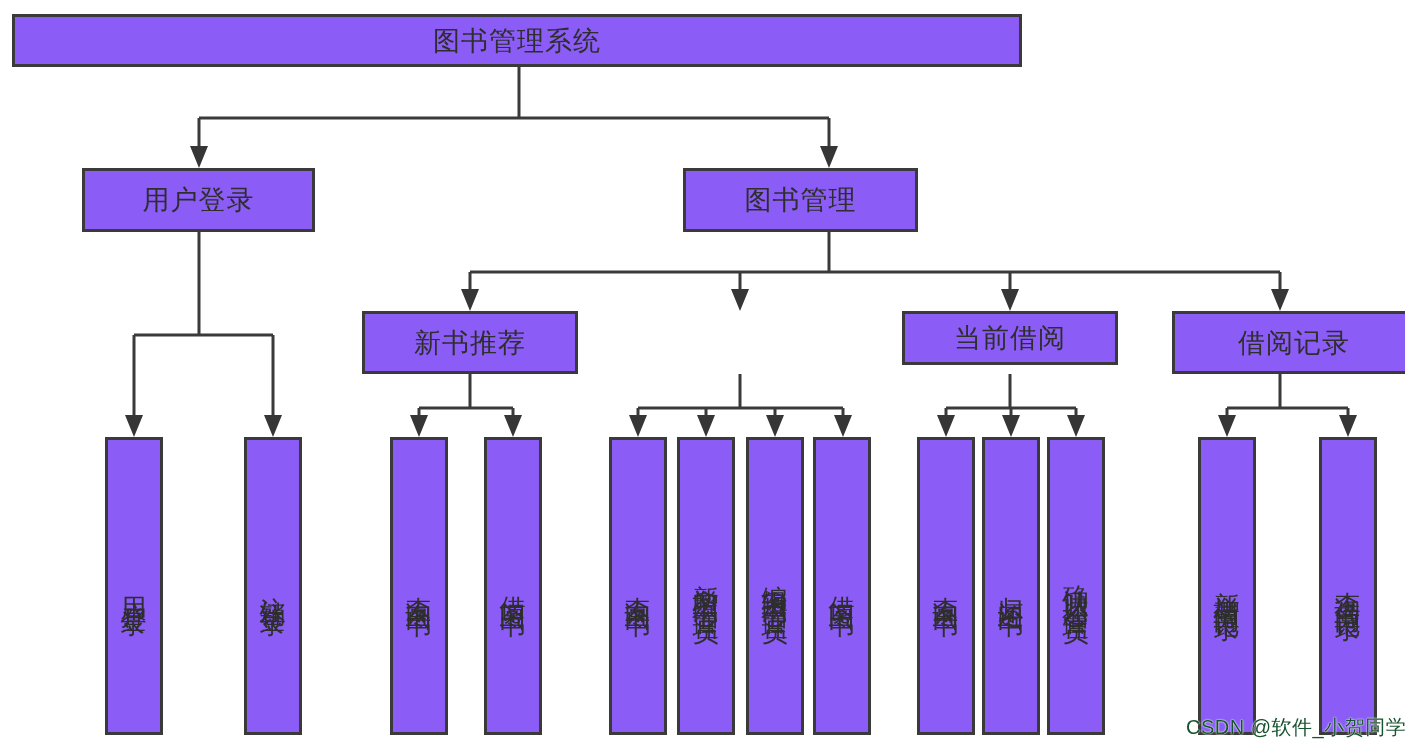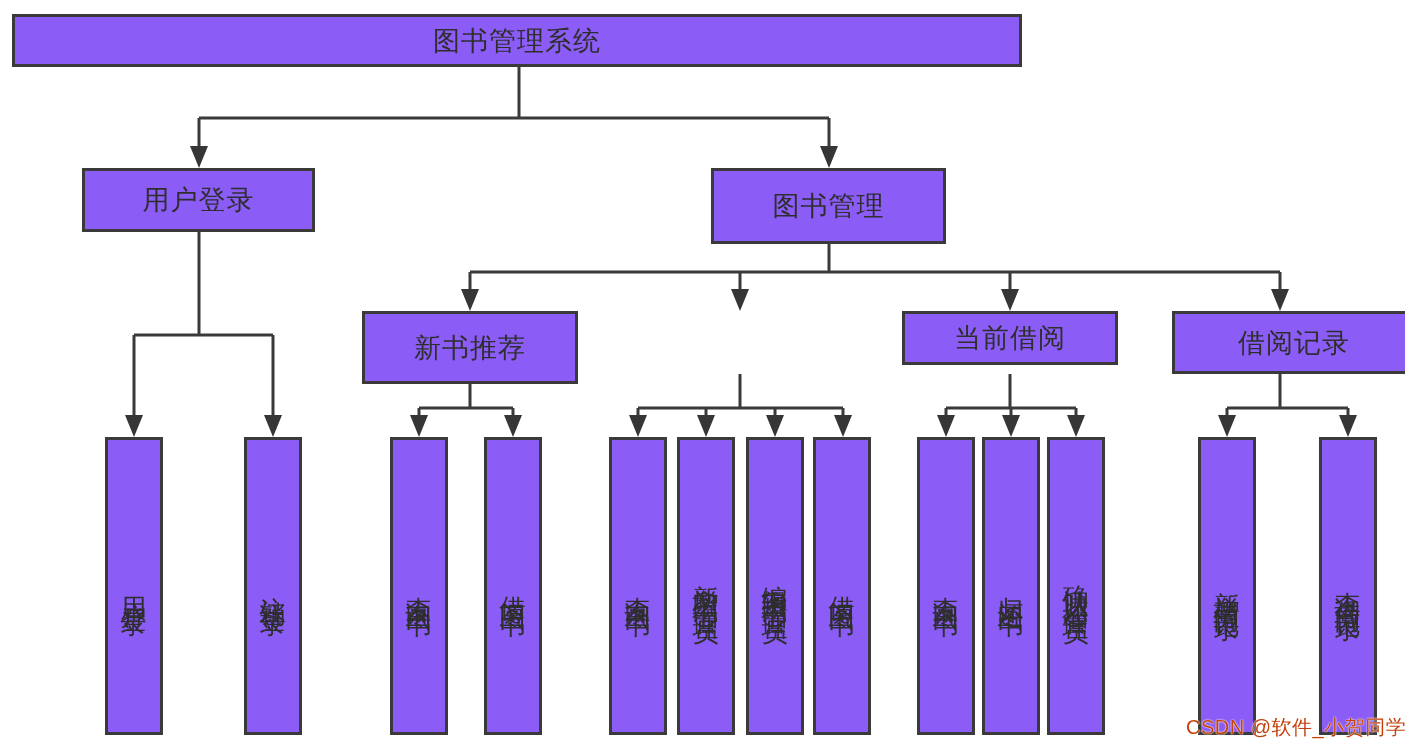--- a/index.html
+++ b/index.html
@@ -47,21 +47,21 @@
     letter-spacing: 5px;
     line-height: 1;
   }
   .watermark {
     position: absolute;
     left: 1186px;
     top: 714px;
     z-index: 3;
     font-size: 20px;
     letter-spacing: 0.5px;
-    color: #c2410c;
+    color: #14532d;
     text-shadow: 0 0 2px #ffffff, 0 0 1px #ffffff;
     white-space: nowrap;
   }
 </style>
 </head>
 <body>
 
 <div class="stage">
 
   <svg class="wires" width="1405" height="747" viewBox="0 0 1405 747" xmlns="http://www.w3.org/2000/svg">
@@ -80,23 +80,23 @@
       M134 437 l-9 -22 h18 z  M273 437 l-9 -22 h18 z
       M419 437 l-9 -22 h18 z  M513 437 l-9 -22 h18 z
       M638 437 l-9 -22 h18 z  M706 437 l-9 -22 h18 z  M775 437 l-9 -22 h18 z  M843 437 l-9 -22 h18 z
       M946 437 l-9 -22 h18 z  M1011 437 l-9 -22 h18 z  M1076 437 l-9 -22 h18 z
       M1227 437 l-9 -22 h18 z M1348 437 l-9 -22 h18 z"></path>
   </svg>
 
   <div class="box hbox" style="left:12px;top:14px;width:1010px;height:53px">图书管理系统</div>
 
   <div class="box hbox" style="left:82px;top:168px;width:233px;height:64px">用户登录</div>
-  <div class="box hbox" style="left:711px;top:168px;width:235px;height:76px">图书管理</div>
+  <div class="box hbox" style="left:683px;top:168px;width:235px;height:64px">图书管理</div>
 
-  <div class="box hbox" style="left:362px;top:311px;width:216px;height:73px">新书推荐</div>
+  <div class="box hbox" style="left:362px;top:311px;width:216px;height:63px">新书推荐</div>
   <div class="box hbox" style="left:902px;top:311px;width:216px;height:54px">当前借阅</div>
   <div class="box hbox" style="left:1172px;top:311px;width:244px;height:63px">借阅记录</div>
 
   <div class="box vbox" style="left:105px">用户登录</div>
   <div class="box vbox" style="left:244px">注销登录</div>
 
   <div class="box vbox" style="left:390px">查询图书</div>
   <div class="box vbox" style="left:484px">借阅图书</div>
 
   <div class="box vbox" style="left:609px">查询图书</div>

